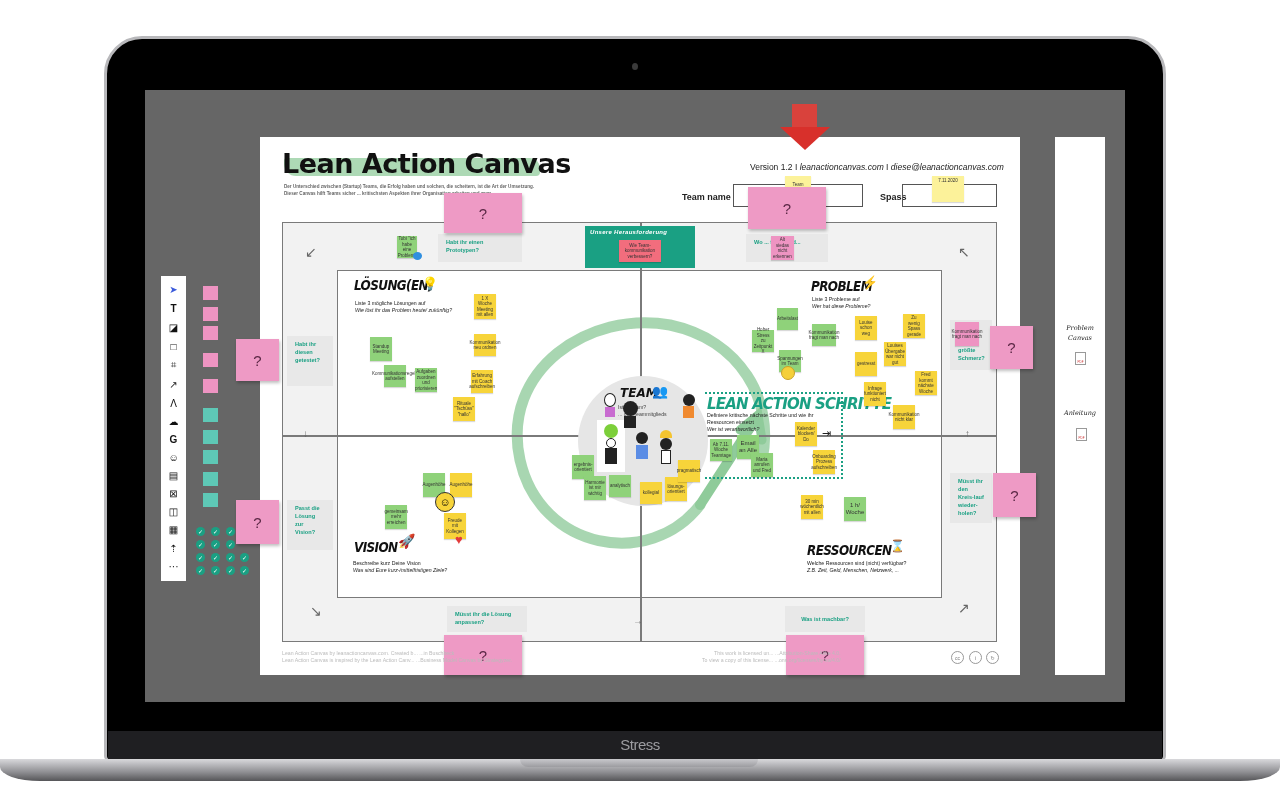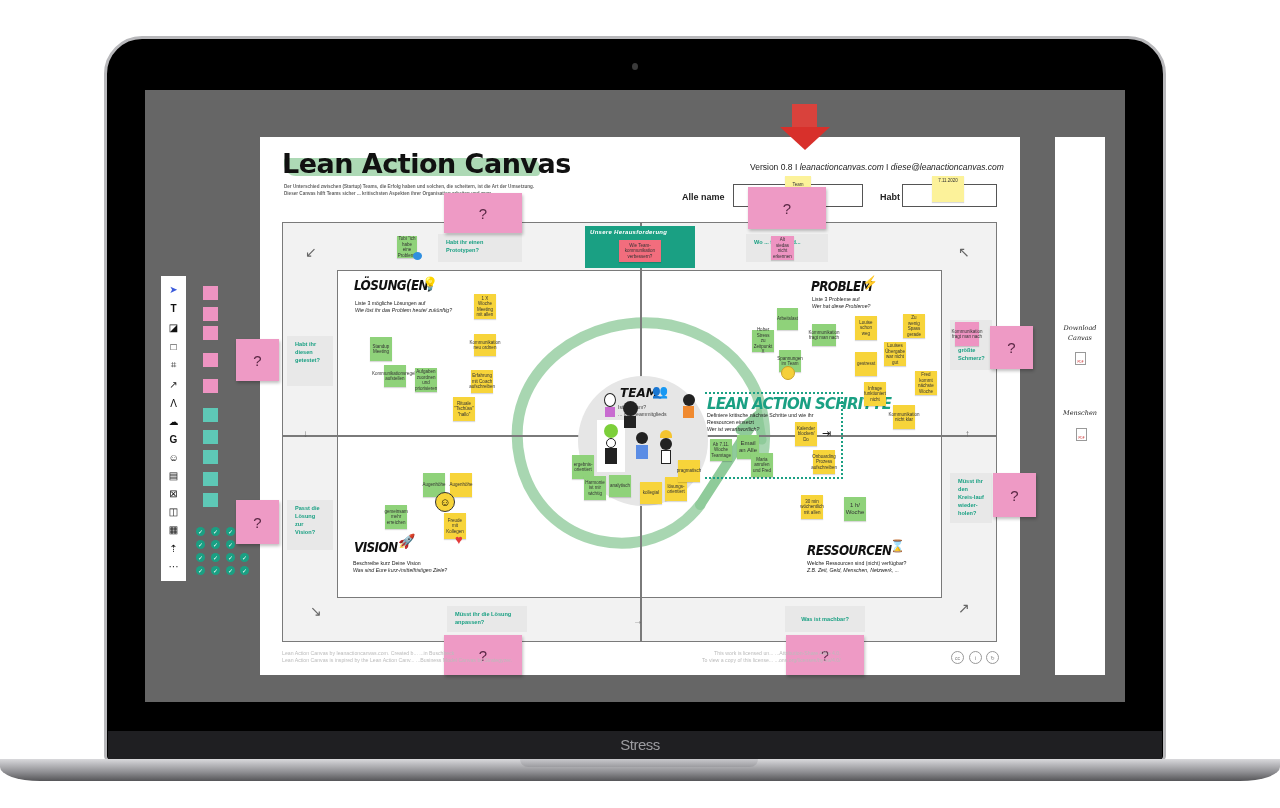--- a/index.html
+++ b/index.html
@@ -94,25 +94,25 @@
 <div class="screen"></div>
 
 <div class="board"></div>
 <div class="side-panel"></div>
 
 <div class="title-brush"></div>
 <div class="title">Lean Action Canvas</div>
 <div class="intro">Der Unterschied zwischen (Startup) Teams, die Erfolg haben und solchen, die scheitern, ist die Art der Umsetzung. Dieser Canvas hilft Teams sicher ... kritischsten Aspekten ihrer Organisation arbeiten und zwar ...</div>
 
 <div class="version">
-  <span>Version 0.8 I </span><i>leanactioncanvas.com</i><span> I </span><i>diese@leanactioncanvas.com</i>
-</div>
-<div class="label-team">Alle name</div>
+  <span>Version 1.2 I </span><i>leanactioncanvas.com</i><span> I </span><i>diese@leanactioncanvas.com</i>
+</div>
+<div class="label-team">Team name</div>
 <div class="box-team"></div>
-<div class="label-date">Habt</div>
+<div class="label-date">Spass</div>
 <div class="box-date"></div>
 <div class="sticky lightyellow" style="left:785px;top:176px;width:26px;height:18px;">Team</div>
 <div class="sticky lightyellow" style="left:932px;top:176px;width:32px;height:26px;align-items:flex-start;">7.11.2020</div>
 
 <div class="outer-frame"></div>
 <div class="inner-frame"></div>
 
 <svg class="arc" viewBox="0 0 280 280">
   <path d="M 200 205 C 150 270, 40 250, 20 160 C 0 70, 90 10, 170 25 C 240 40, 275 100, 262 160" fill="none" stroke="#9fd2a8" stroke-width="11" stroke-linecap="round" opacity="0.9"></path>
   <path d="M 200 205 L 255 120" fill="none" stroke="#8fcb9a" stroke-width="10" stroke-linecap="round"></path>
@@ -264,23 +264,23 @@
   <div>This work is licensed un... ...Attribution-Share Alike 4.0.</div>
     <div>To view a copy of this license... ...ons.org/licenses/by-sa/4.0/</div>
 </div>
 <div class="cc" style="left:951px;top:651px;">cc</div>
 <div class="cc" style="left:969px;top:651px;">i</div>
 <div class="cc" style="left:986px;top:651px;">↻</div>
 
 <div class="red-arrow-shaft"></div>
 <div class="red-arrow-head"></div>
 
-<div class="side-link" style="left:1055px;top:323px;">Download Canvas</div>
+<div class="side-link" style="left:1055px;top:323px;">Problem Canvas</div>
 <div class="pdf-icon" style="left:1075px;top:352px;">PDF</div>
-<div class="side-link" style="left:1055px;top:408px;">Menschen</div>
+<div class="side-link" style="left:1055px;top:408px;">Anleitung</div>
 <div class="pdf-icon" style="left:1076px;top:428px;">PDF</div>
 
 <div class="toolbar">
   <div class="tool" style="top:4px;color:#3b5bdb;">➤</div>
   <div class="tool" style="top:23px;font-weight:bold;">T</div>
   <div class="tool" style="top:42px;">◪</div>
   <div class="tool" style="top:61px;">□</div>
   <div class="tool" style="top:80px;">⌗</div>
   <div class="tool" style="top:99px;">↗</div>
   <div class="tool" style="top:118px;">Λ</div>

